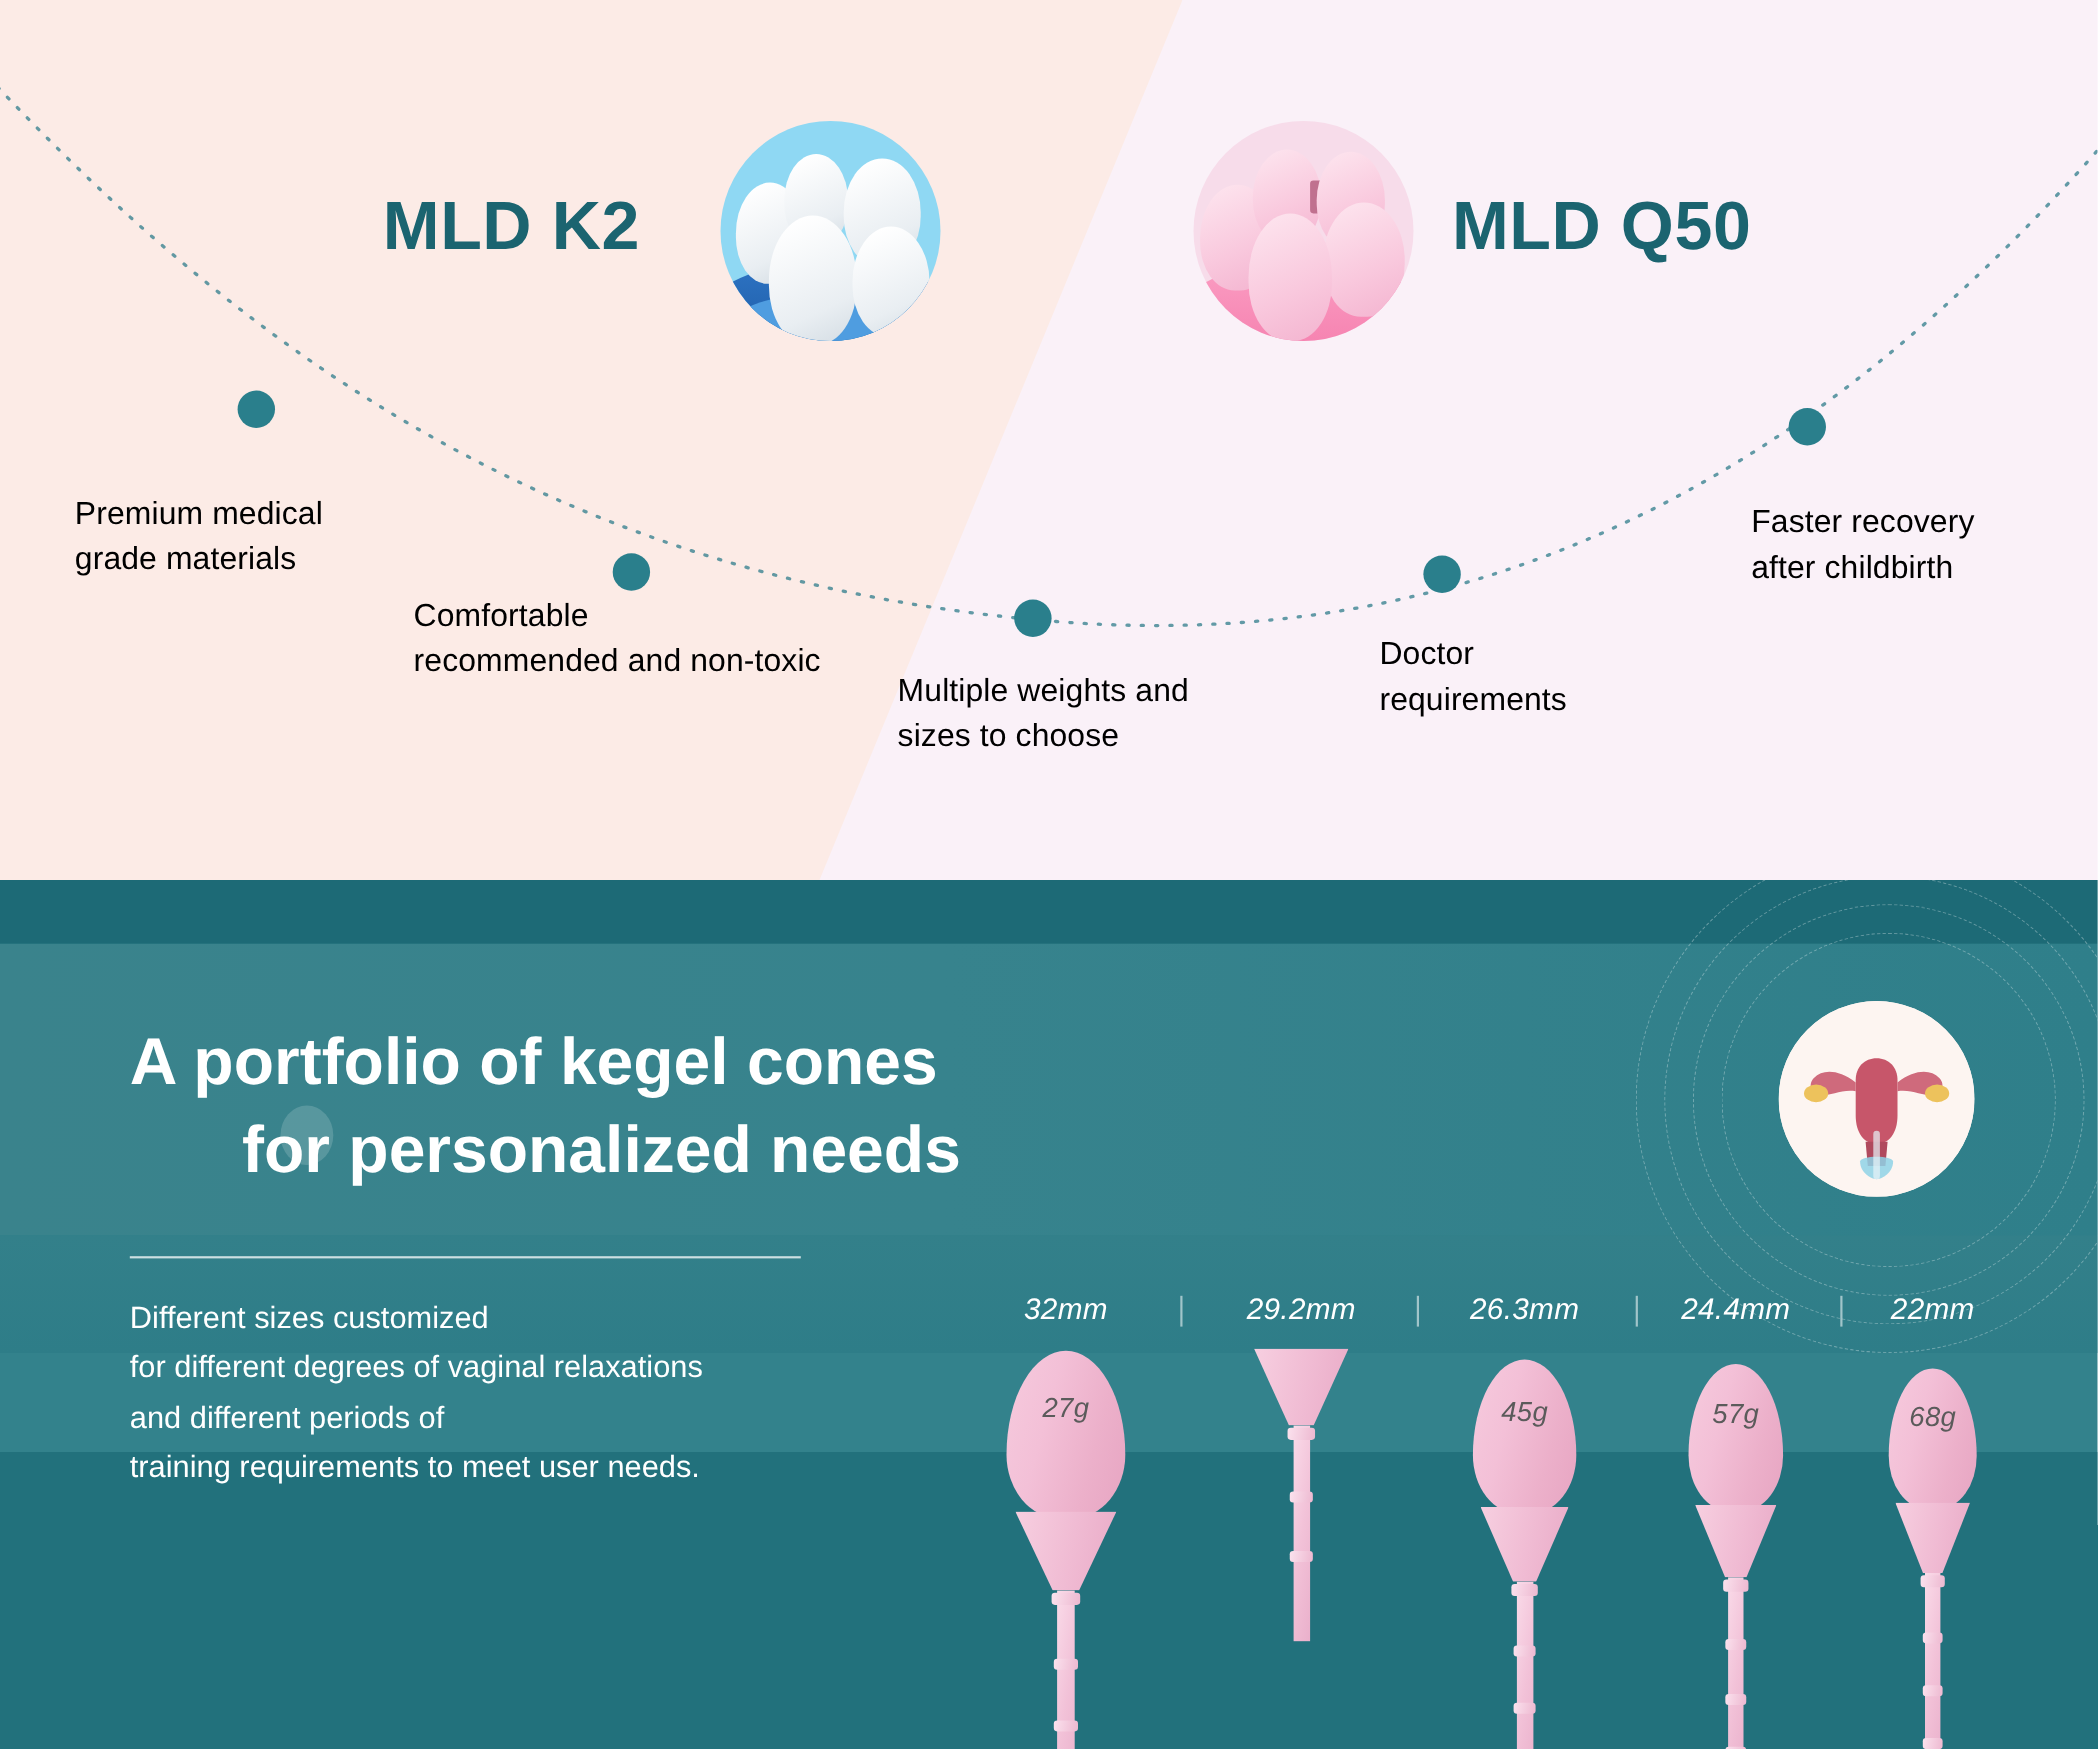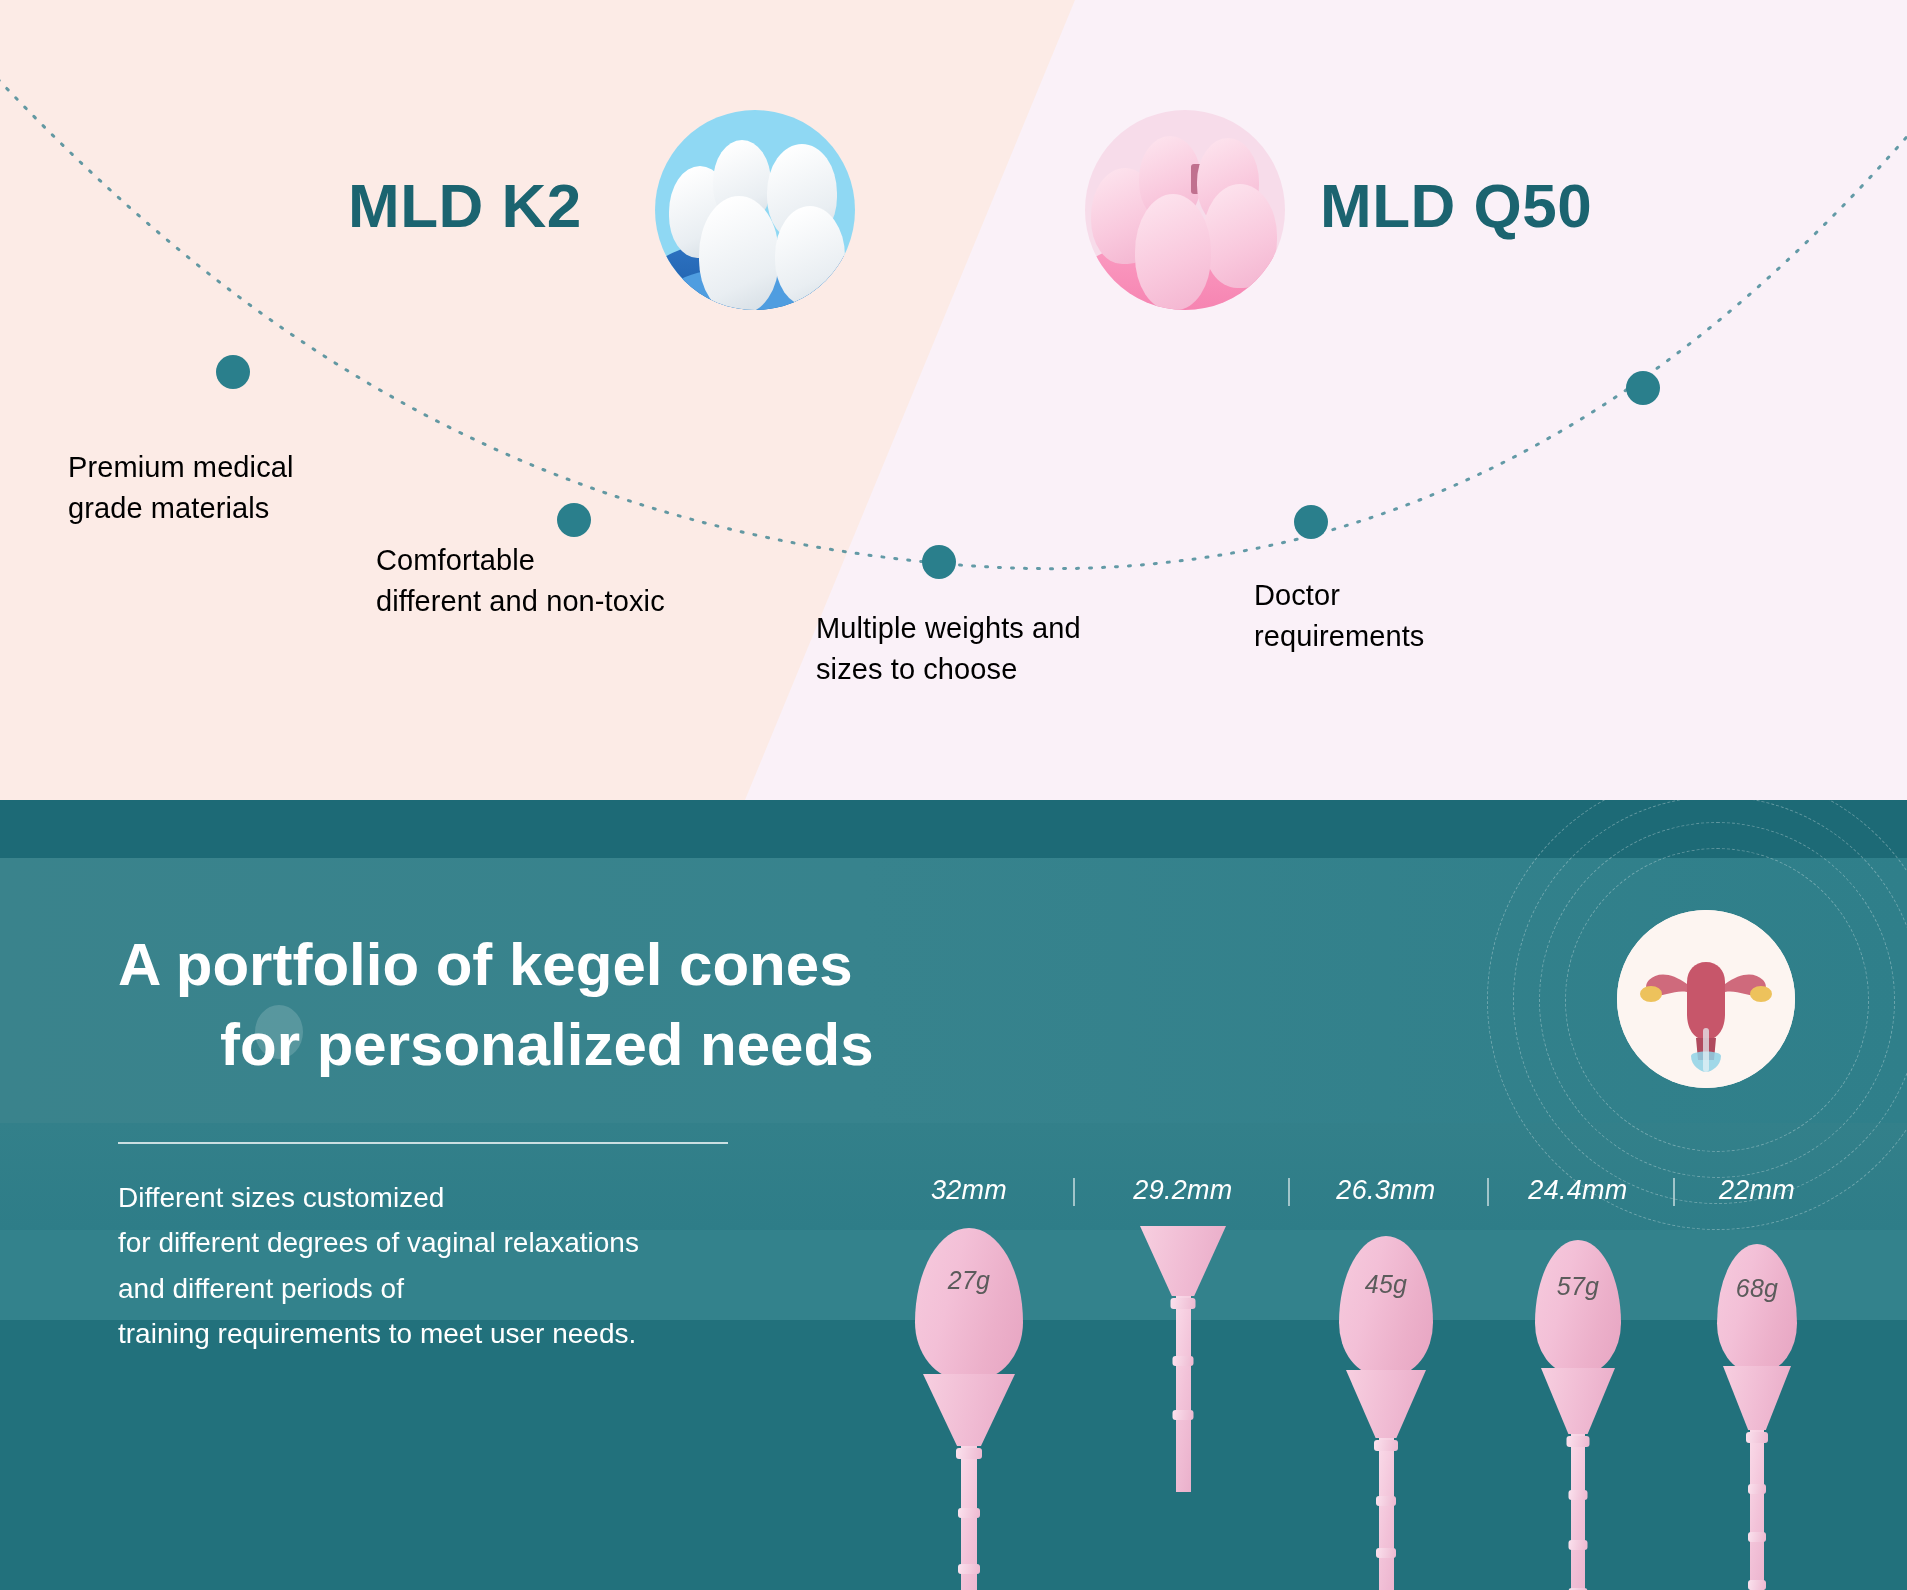--- a/index.html
+++ b/index.html
@@ -110,25 +110,27 @@
 
     <div class="dot" style="left:216px;top:355px;"></div>
     <div class="dot" style="left:557px;top:503px;"></div>
     <div class="dot" style="left:922px;top:545px;"></div>
     <div class="dot" style="left:1294px;top:505px;"></div>
     <div class="dot" style="left:1626px;top:371px;"></div>
 
     <div class="feat-label" style="left:68px;top:447px;">Premium medical
 grade materials</div>
     <div class="feat-label" style="left:376px;top:540px;">Comfortable
-different and non-toxic</div>
+recommended and non-toxic</div>
     <div class="feat-label" style="left:816px;top:608px;">Multiple weights and
 sizes to choose</div>
     <div class="feat-label" style="left:1254px;top:575px;">Doctor
 requirements</div>
+    <div class="feat-label" style="left:1592px;top:455px;">Faster recovery
+after childbirth</div>
 
     <div class="prod-title" style="left:348px;top:170px;">MLD K2</div>
     <div class="prod-circle k2-circle">
       <div class="base"></div>
       <div class="base2"></div>
       <div class="cone-w" style="left:14px;top:56px;width:62px;height:92px;"></div>
       <div class="cone-w" style="left:58px;top:30px;width:58px;height:84px;"></div>
       <div class="cone-w" style="left:112px;top:34px;width:70px;height:98px;"></div>
       <div class="cone-w" style="left:44px;top:86px;width:80px;height:118px;"></div>
       <div class="cone-w" style="left:120px;top:96px;width:70px;height:100px;"></div>

